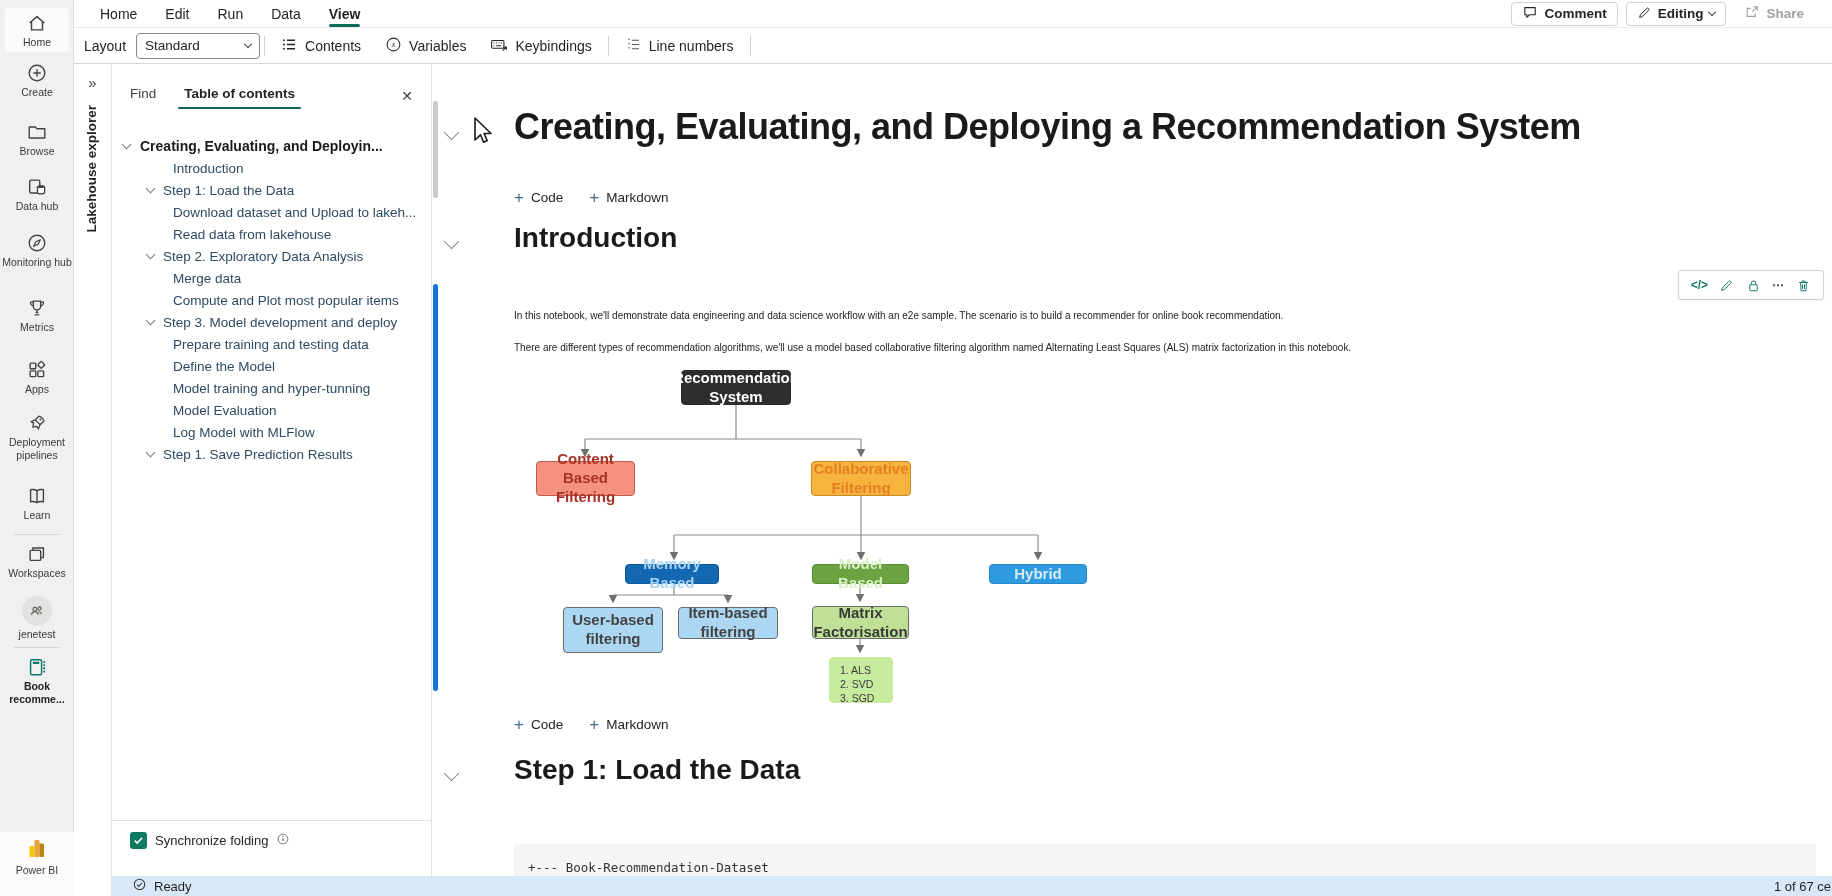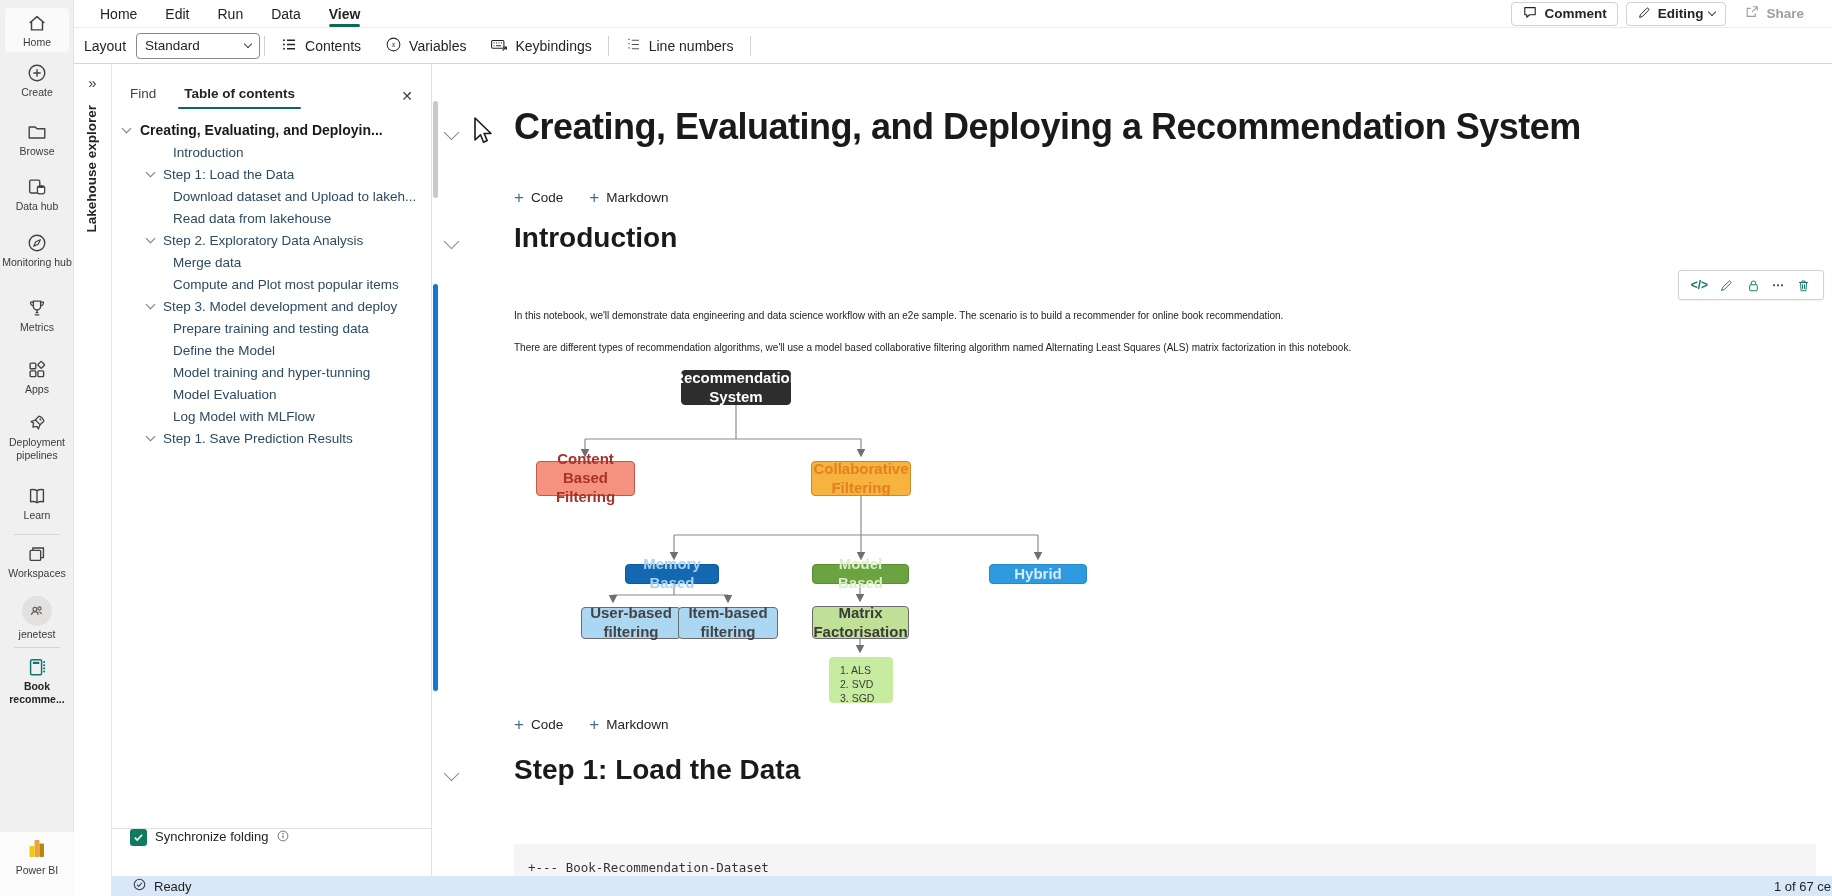--- a/index.html
+++ b/index.html
@@ -37,25 +37,25 @@
   .lh-strip{position:absolute;left:74px;top:64px;width:38px;bottom:0;background:#fff;border-right:1px solid #e5e5e5;}
   .lh-expand{display:block;margin:10px auto 14px auto;width:18px;text-align:center;font-size:15px;color:#424242;cursor:pointer;}
   .lh-title{writing-mode:vertical-rl;transform:rotate(180deg);font-size:13.5px;font-weight:bold;color:#242424;white-space:nowrap;margin-left:10px;}
   
   .toc{position:absolute;left:112px;top:64px;width:320px;bottom:20px;background:#fff;border-right:1px solid #e1e1e1;}
   .toc-tabs{display:flex;align-items:center;padding:18px 12px 0 8px;gap:8px;}
   .toc-tab{font-size:13.5px;padding:4px 10px 8px 10px;position:relative;color:#424242;cursor:pointer;}
   .toc-tab.active{font-weight:bold;color:#242424;}
   .toc-tab.active:after{content:"";position:absolute;left:4px;right:4px;bottom:0;height:2.5px;border-radius:2px;background:#0c695a;}
   .toc-close{margin-left:auto;font-size:14px;color:#424242;cursor:pointer;padding:0 6px;}
-  .toc-list{margin-top:10px;}
+  .toc-list{margin-top:26px;}
   .toc-item{height:22px;display:flex;align-items:center;font-size:13.5px;color:#2e4a63;white-space:nowrap;overflow:hidden;cursor:pointer;}
   .toc-item .tchev{width:7px;height:7px;border-right:1.4px solid #7a7a7a;border-bottom:1.4px solid #7a7a7a;transform:rotate(45deg);flex:0 0 auto;margin:-3px 10px 0 0;}
   .toc-item.root{font-weight:bold;color:#1b1a19;font-size:14px;}
-  .toc-footer{position:absolute;left:0;right:0;bottom:8px;height:40px;border-top:1px solid #e1e1e1;display:flex;align-items:flex-start;padding-left:18px;gap:8px;background:#fff;}
+  .toc-footer{position:absolute;left:0;right:0;bottom:16px;height:40px;border-top:1px solid #e1e1e1;display:flex;align-items:center;padding-left:18px;gap:8px;background:#fff;}
   .cbx{width:17px;height:17px;border-radius:3px;background:#0e7a5f;display:flex;align-items:center;justify-content:center;cursor:pointer;}
   .toc-footer .flabel{font-size:13px;color:#242424;}
   
   .notebook{position:absolute;left:432px;top:64px;right:0;bottom:20px;background:#fff;overflow:hidden;}
   .cellbar{position:absolute;width:5px;border-radius:3px;}
   .cellbar.gray{background:#c9c9c9;}
   .cellbar.blue{background:#1574d4;}
   .sec-chev{position:absolute;width:11px;height:11px;border-right:1.6px solid #8a8886;border-bottom:1.6px solid #8a8886;transform:rotate(45deg);cursor:pointer;}
   .nb-title{position:absolute;left:82px;top:42px;font-size:36px;font-weight:bold;letter-spacing:-0.5px;color:#1a1a1a;white-space:nowrap;}
   .addrow{position:absolute;left:82px;display:flex;gap:26px;align-items:center;}
@@ -410,21 +410,21 @@
         <path d="M330 220V236" marker-end="url(#arr)"></path>
         <path d="M330 275V287" marker-end="url(#arr)"></path>
       </g>
     </svg>
   <div class="dnode" style="left: 151px; top: 6px; width: 110px; height: 35px; background: rgb(45, 45, 45); color: rgb(255, 255, 255); border: 1px solid rgb(45, 45, 45);">Recommendation System</div>
       <div class="dnode" style="left: 6px; top: 97px; width: 99px; height: 35px; background: rgb(245, 145, 127); color: rgb(169, 50, 38); border: 1px solid rgb(191, 90, 75);">Content Based Filtering</div>
       <div class="dnode" style="left: 281px; top: 97px; width: 100px; height: 35px; background: rgb(246, 179, 61); color: rgb(230, 126, 34); border: 1px solid rgb(201, 139, 40);">Collaborative Filtering</div>
       <div class="dnode" style="left: 95px; top: 200px; width: 94px; height: 20px; background: rgb(19, 104, 177); color: rgb(169, 211, 242); border: 1px solid rgb(15, 90, 153);">Memory Based</div>
       <div class="dnode" style="left: 282px; top: 200px; width: 97px; height: 20px; background: rgb(106, 163, 63); color: rgb(217, 239, 196); border: 1px solid rgb(90, 140, 53);">Model Based</div>
       <div class="dnode" style="left: 459px; top: 200px; width: 98px; height: 20px; background: rgb(46, 154, 224); color: rgb(214, 236, 250); border: 1px solid rgb(39, 135, 199);">Hybrid</div>
-      <div class="dnode" style="left: 51px; top: 243px; width: 100px; height: 32px; background: rgb(171, 215, 242); color: rgb(68, 68, 68); border: 1px solid rgb(107, 107, 107);">User-based filtering</div>
+      <div class="dnode" style="left: 33px; top: 243px; width: 100px; height: 46px; background: rgb(171, 215, 242); color: rgb(68, 68, 68); border: 1px solid rgb(107, 107, 107);">User-based filtering</div>
       <div class="dnode" style="left: 148px; top: 243px; width: 100px; height: 32px; background: rgb(171, 215, 242); color: rgb(68, 68, 68); border: 1px solid rgb(107, 107, 107);">Item-based filtering</div>
       <div class="dnode" style="left: 282px; top: 242px; width: 97px; height: 33px; background: rgb(191, 224, 150); color: rgb(58, 58, 58); border: 1px solid rgb(107, 107, 107);">Matrix Factorisation</div>
       <div class="dnode list" style="left: 299px; top: 293px; width: 64px; height: 46px; background: rgb(200, 236, 159); color: rgb(58, 58, 58); border: 1px solid rgb(200, 236, 159); display: block;">1. ALS<br>2. SVD<br>3. SGD</div>
     </div>
 
   <div class="addrow" style="top:652px;">
     <span class="addbtn">
         <span class="plus">+</span>
         <span>Code</span>
       </span>

